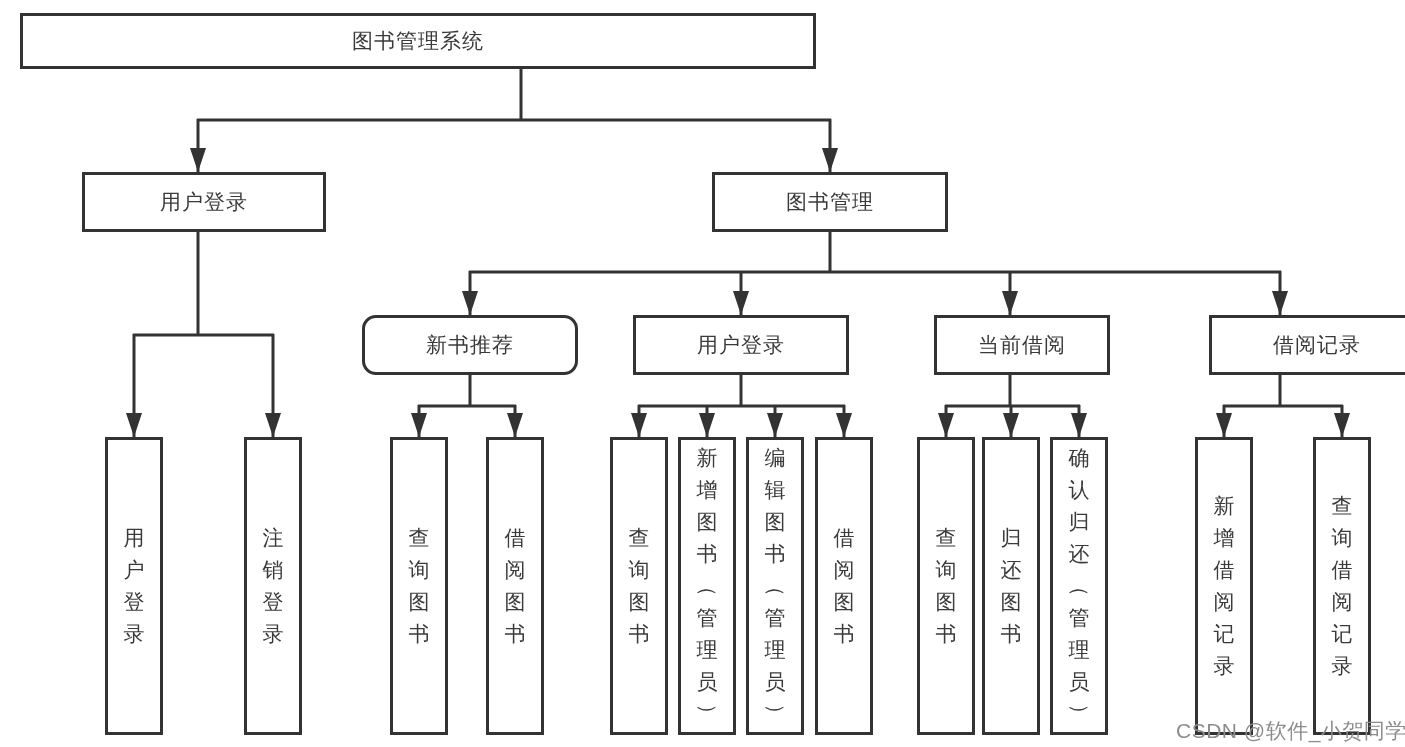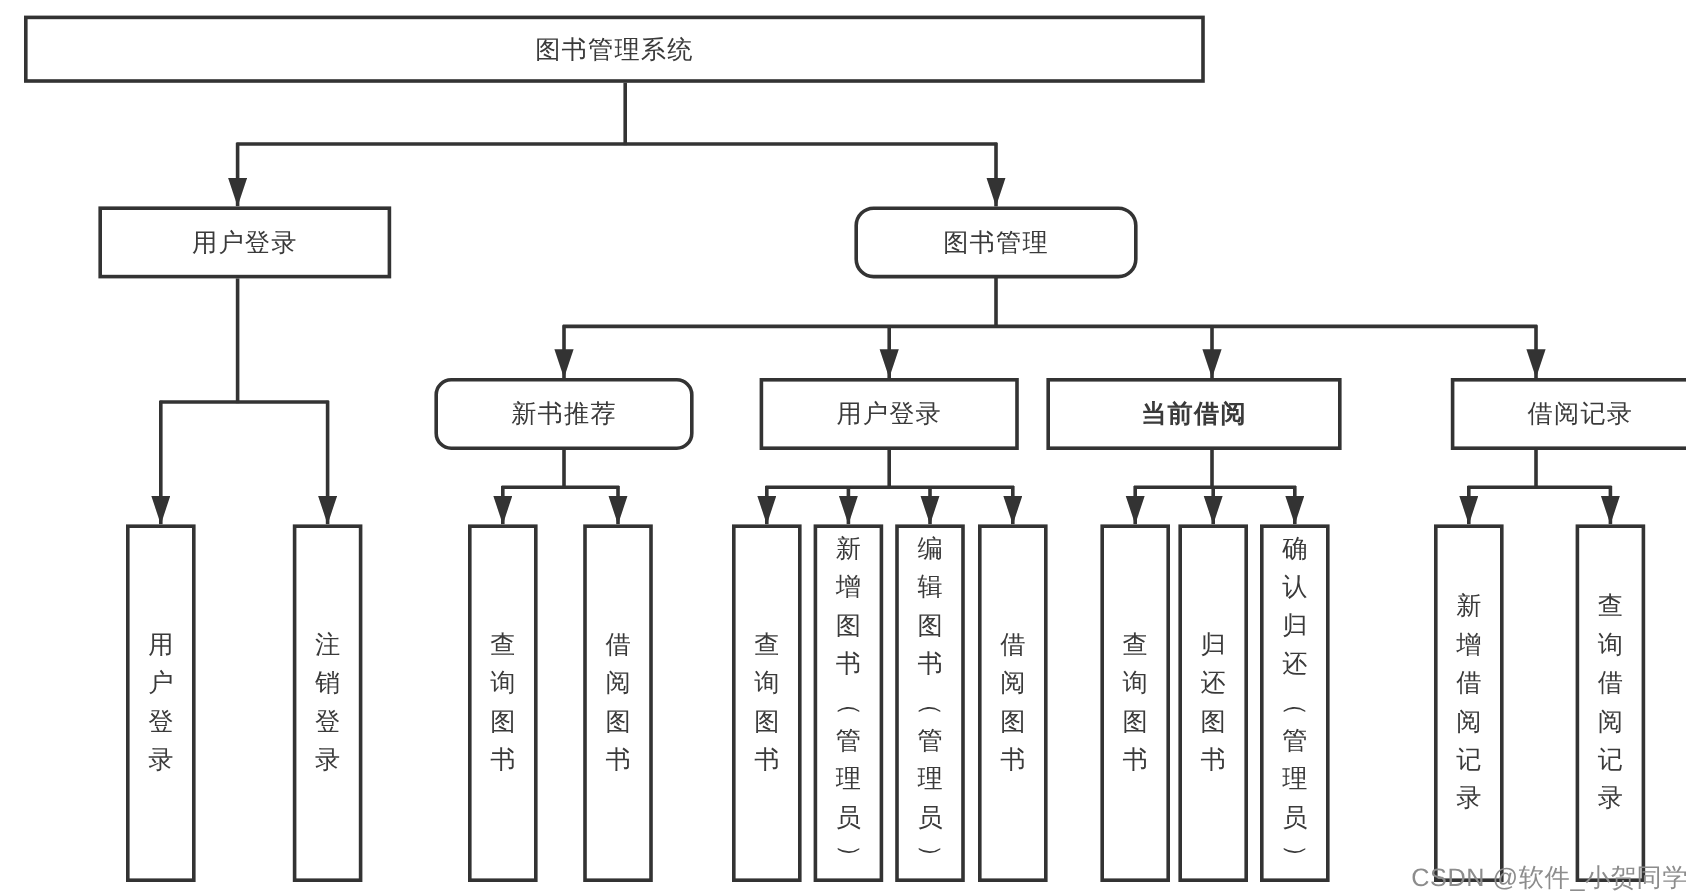--- a/index.html
+++ b/index.html
@@ -74,38 +74,38 @@
       <line x1="1011" y1="405" x2="1011" y2="437" marker-end="url(#ah)"></line>
       <line x1="1079" y1="405" x2="1079" y2="437" marker-end="url(#ah)"></line>
 
       <line x1="1280" y1="373" x2="1280" y2="407"></line>
       <line x1="1223" y1="406" x2="1343" y2="406"></line>
       <line x1="1224" y1="405" x2="1224" y2="437" marker-end="url(#ah)"></line>
       <line x1="1342" y1="405" x2="1342" y2="437" marker-end="url(#ah)"></line>
     </g>
   </svg>
 
-  <div class="node h root" style="left:20px;top:13px;width:984px;">
+  <div class="node h root" style="left:20px;top:13px;width:796px;">
     <span>图书管理系统</span>
   </div>
 
   <div class="node h" style="left:82px;top:172px;width:244px;">
     <span>用户登录</span>
   </div>
-  <div class="node h" style="left:712px;top:172px;width:236px;border-radius:16px;">
+  <div class="node h" style="left:712px;top:172px;width:236px;">
     <span>图书管理</span>
   </div>
 
   <div class="node h" style="left:362px;top:315px;width:216px;border-radius:14px;">
     <span>新书推荐</span>
   </div>
   <div class="node h" style="left:633px;top:315px;width:216px;">
     <span>用户登录</span>
   </div>
-  <div class="node h" style="left:872px;top:315px;width:246px;font-weight:bold;">
+  <div class="node h" style="left:934px;top:315px;width:176px;">
     <span>当前借阅</span>
   </div>
   <div class="node h" style="left:1172px;top:315px;width:216px;margin-left:37px;">
     <span>借阅记录</span>
   </div>
 
   <div class="node v" style="left:105px;">
     <span class="vlabel">
         <span class="vchar">用</span>
         <span class="vchar">户</span>

